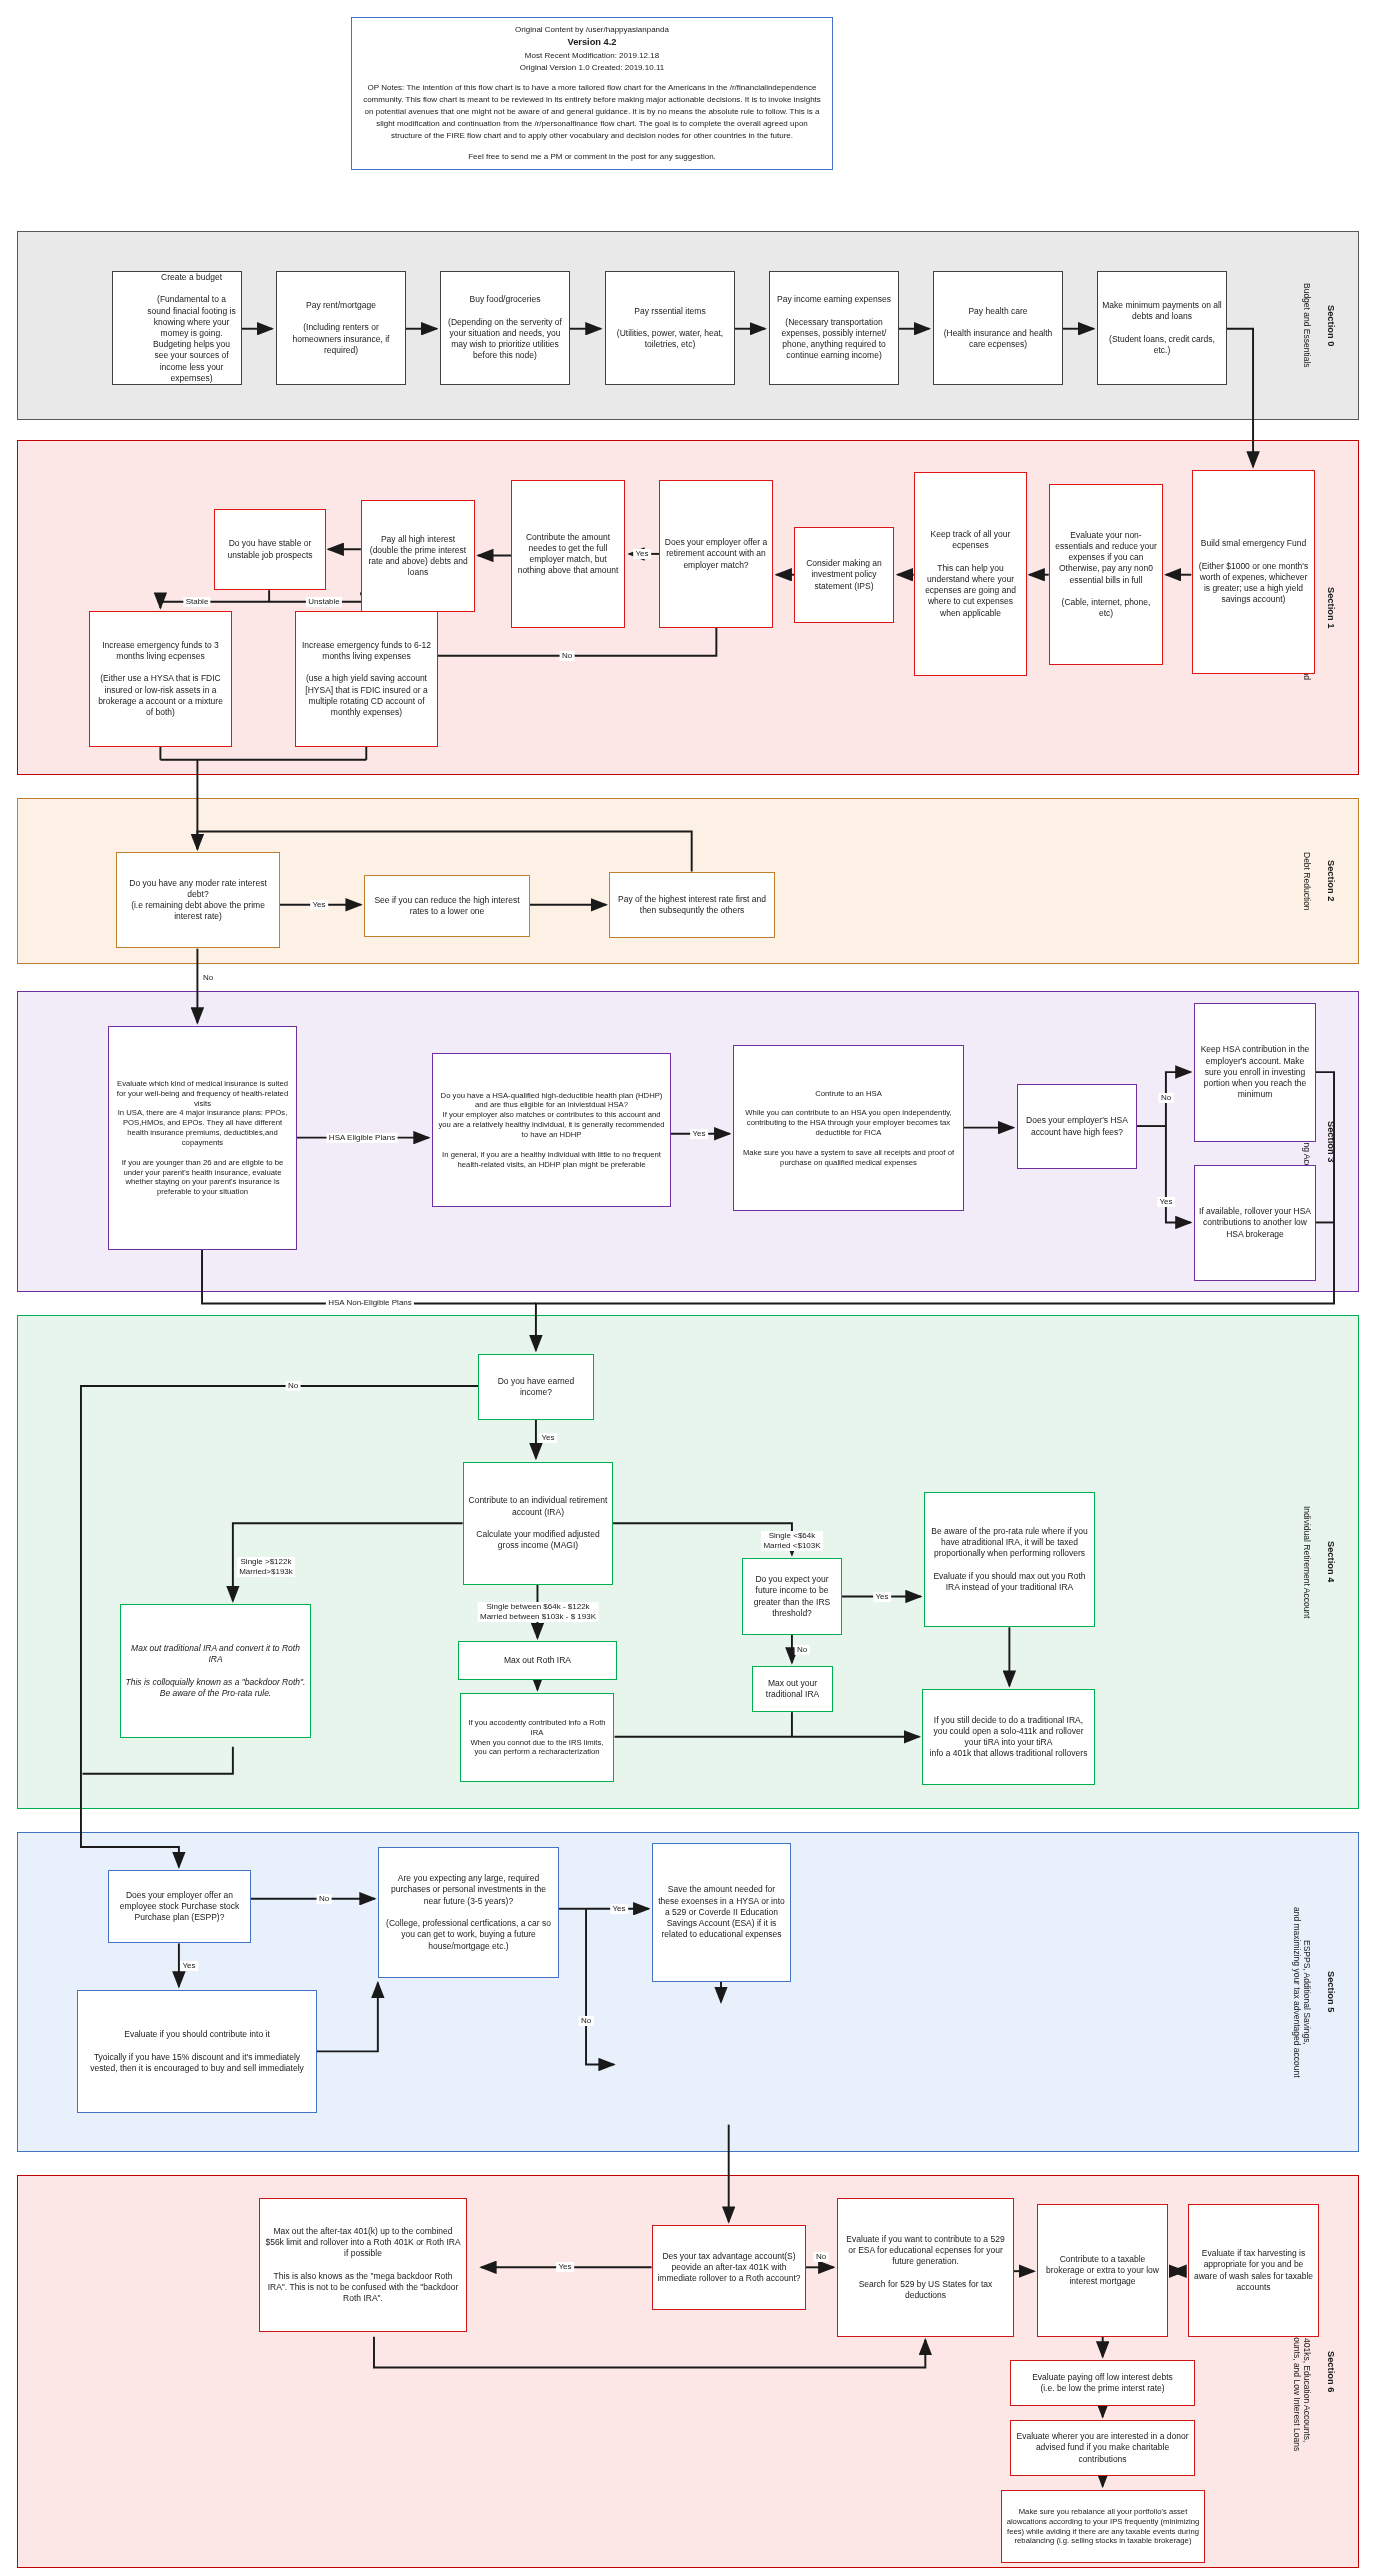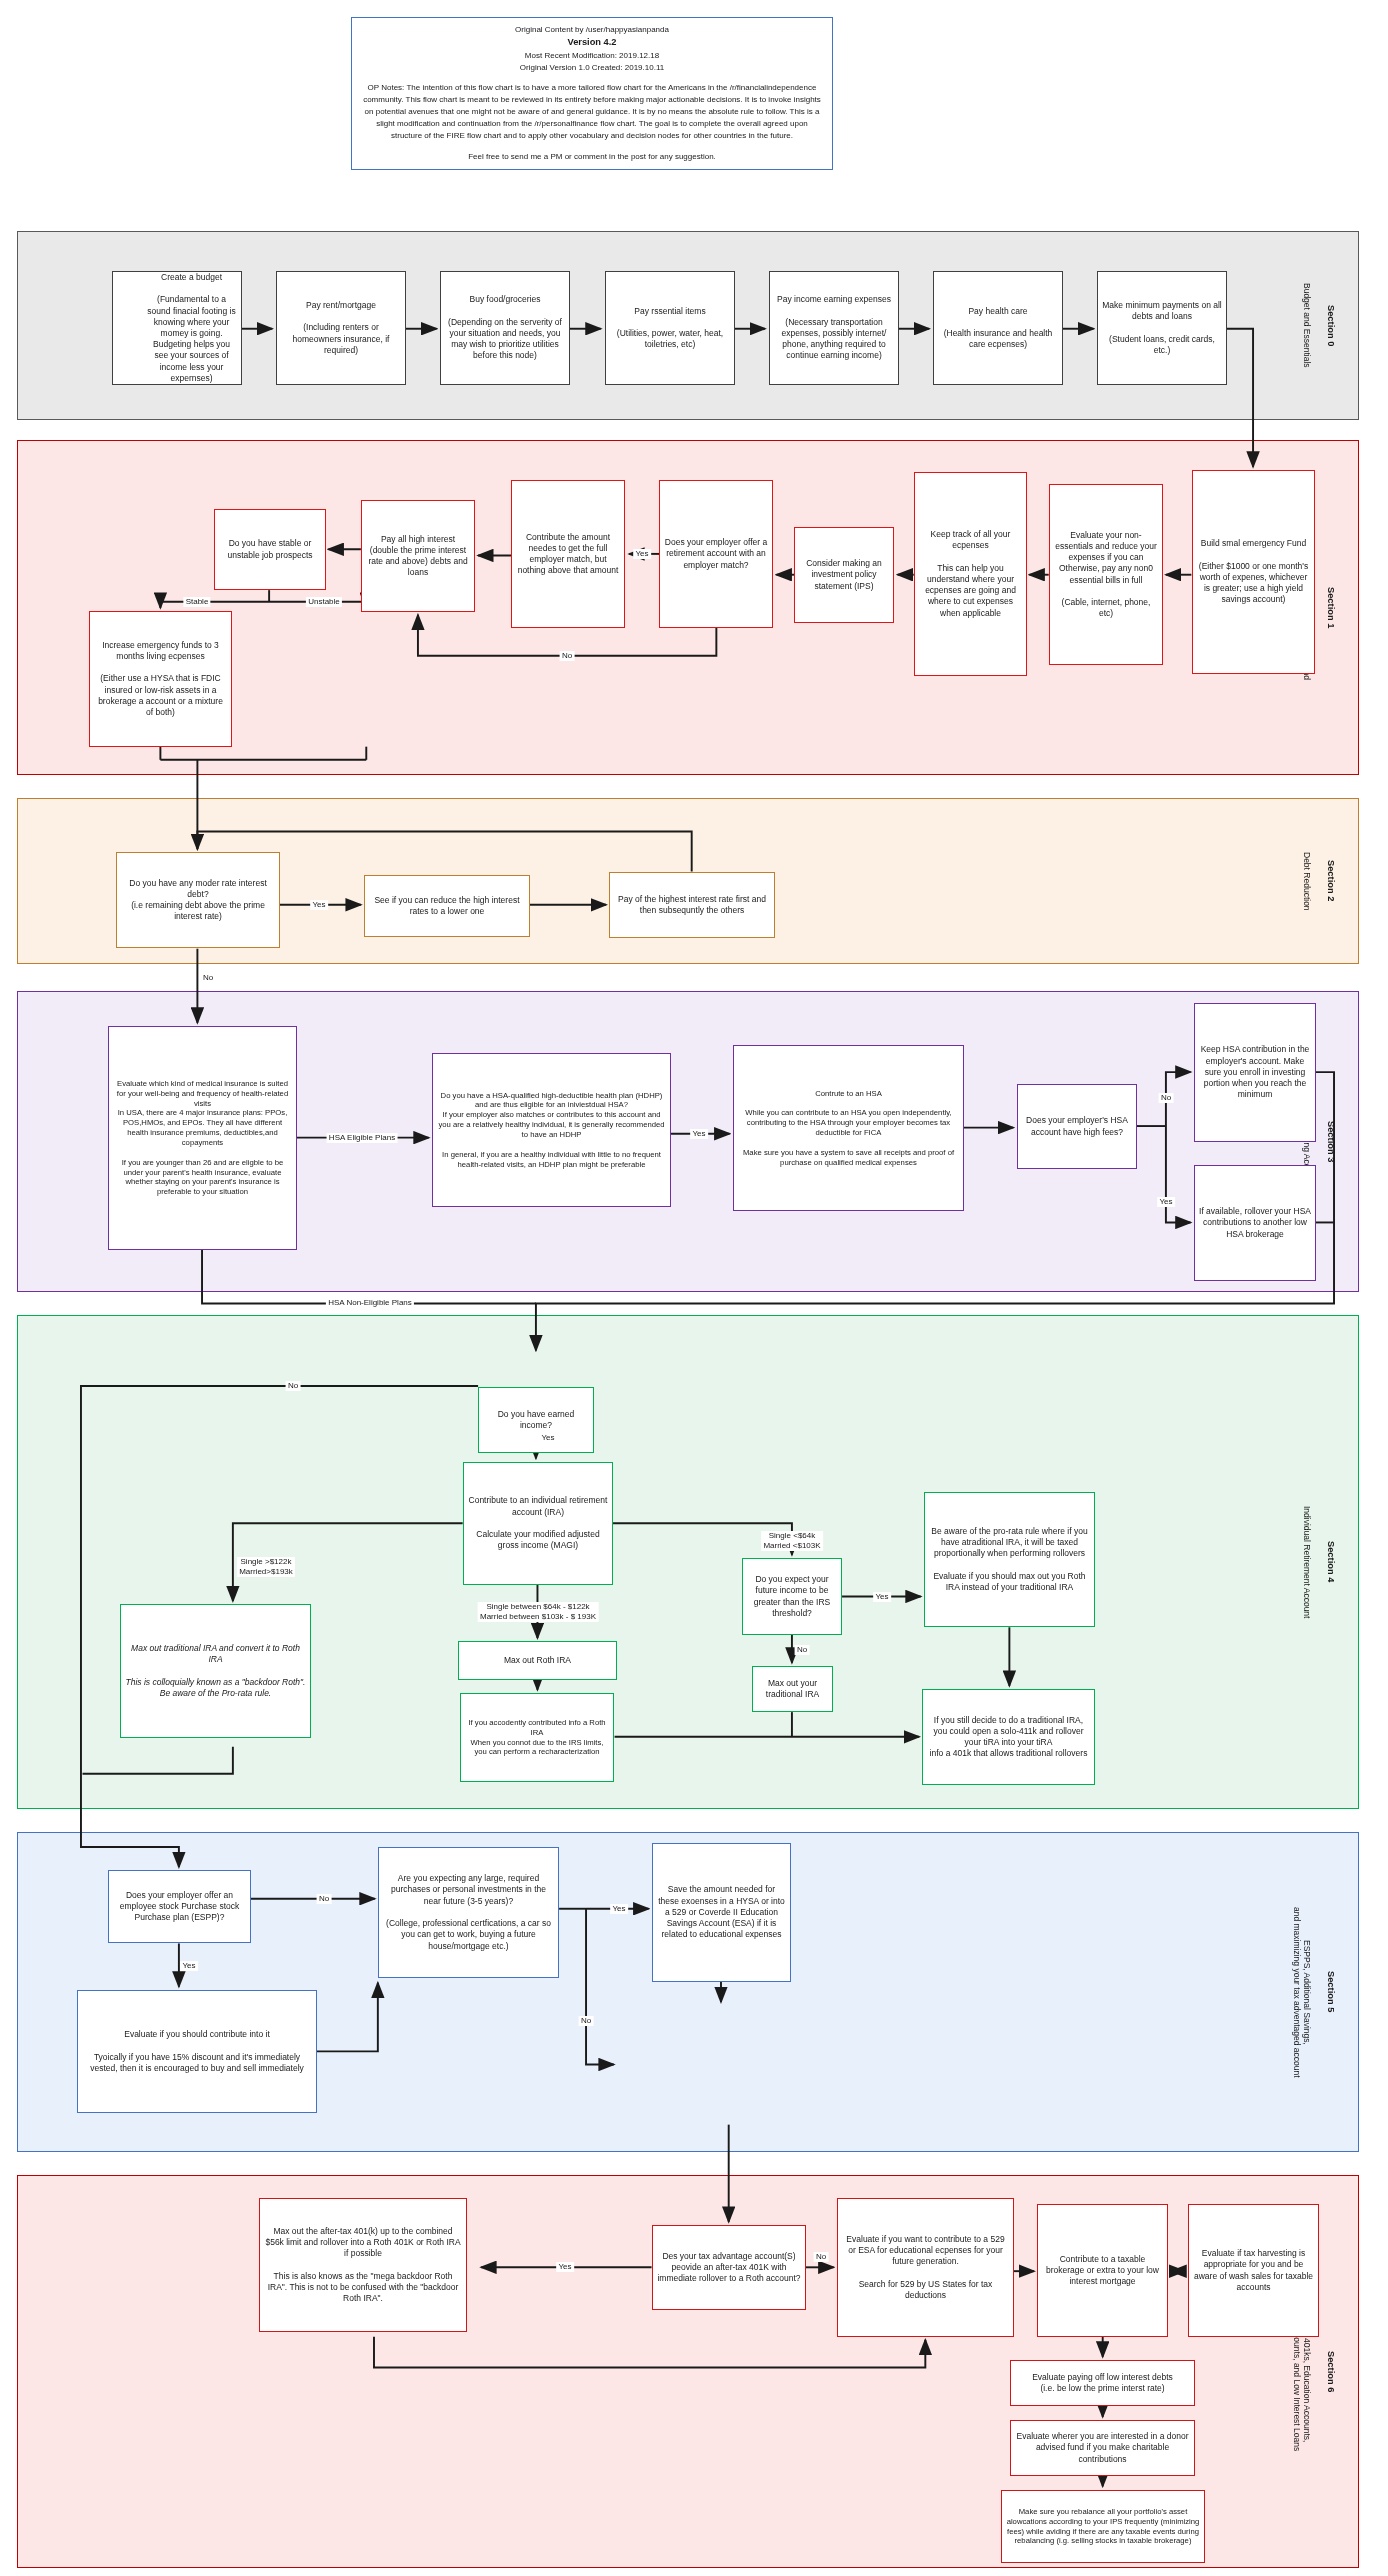--- a/index.html
+++ b/index.html
@@ -184,20 +184,23 @@
 
 This can help you understand where your ecpenses are going and where to cut expenses when applicable</div>
   <div class="node n1" style="left:794px;top:527px;width:100px;height:96px;">Consider making an investment policy statement (IPS)</div>
   <div class="node n1" style="left:659px;top:480px;width:114px;height:148px;">Does your employer offer a retirement account with an employer match?</div>
   <div class="node n1" style="left:511px;top:480px;width:114px;height:148px;">Contribute the amount needes to get the full employer match, but nothing above that amount</div>
   <div class="node n1" style="left:361px;top:500px;width:114px;height:112px;">Pay all high interest (double the prime interest rate and above) debts and loans</div>
   <div class="node n1" style="left:214px;top:509px;width:112px;height:81px;">Do you have stable or unstable job prospects</div>
   <div class="node n1" style="left:89px;top:611px;width:143px;height:136px;">Increase emergency funds to 3 months living ecpenses
 
 (Either use a HYSA that is FDIC insured or low-risk assets in a brokerage a account or a mixture of both)</div>
+  <div class="node n1" style="left:295px;top:611px;width:143px;height:136px;">Increase emergency funds to 6-12 months living expenses
+
+(use a high yield saving account [HYSA] that is FDIC insured or a multiple rotating CD account of monthly expenses)</div>
 
   <div class="section sec2" style="left:17px;top:798px;width:1342px;height:166px;">
     <div class="vlabel">
         <div class="inner">
       <span class="vt">Section 2</span>
       <span class="vs">Debt Reduction</span>
     </div>
       </div>
   </div>
   <div class="node n2" style="left:116px;top:852px;width:164px;height:96px;">Do you have any moder rate interest debt?
@@ -231,21 +234,21 @@
   <div class="node n3" style="left:1194px;top:1165px;width:122px;height:116px;">If available, rollover your HSA contributions to another low HSA brokerage</div>
 
   <div class="section sec4" style="left:17px;top:1315px;width:1342px;height:494px;">
     <div class="vlabel">
         <div class="inner">
       <span class="vt">Section 4</span>
       <span class="vs">Individual Retirement Account</span>
     </div>
       </div>
   </div>
-  <div class="node n4" style="left:478px;top:1354px;width:116px;height:66px;margin-top:33px;">Do you have earned income?</div>
+  <div class="node n4" style="left:478px;top:1354px;width:116px;height:66px;">Do you have earned income?</div>
   <div class="node n4" style="left:463px;top:1462px;width:150px;height:123px;">Contribute to an individual retirement account (IRA)
 
 Calculate your modified adjusted gross income (MAGI)</div>
   <div class="node n4" style="left:120px;top:1604px;width:191px;height:134px;font-style:italic;">Max out traditional IRA and convert it to Roth IRA
 
 This is colloquially known as a "backdoor Roth". Be aware of the Pro-rata rule.</div>
   <div class="node n4" style="left:458px;top:1641px;width:159px;height:39px;">Max out Roth IRA</div>
   <div class="node n4 small" style="left:460px;top:1693px;width:154px;height:89px;">If you accodently contributed info a Roth IRA
 When you connot due to the IRS limits,
 you can perform a recharacterization</div>

